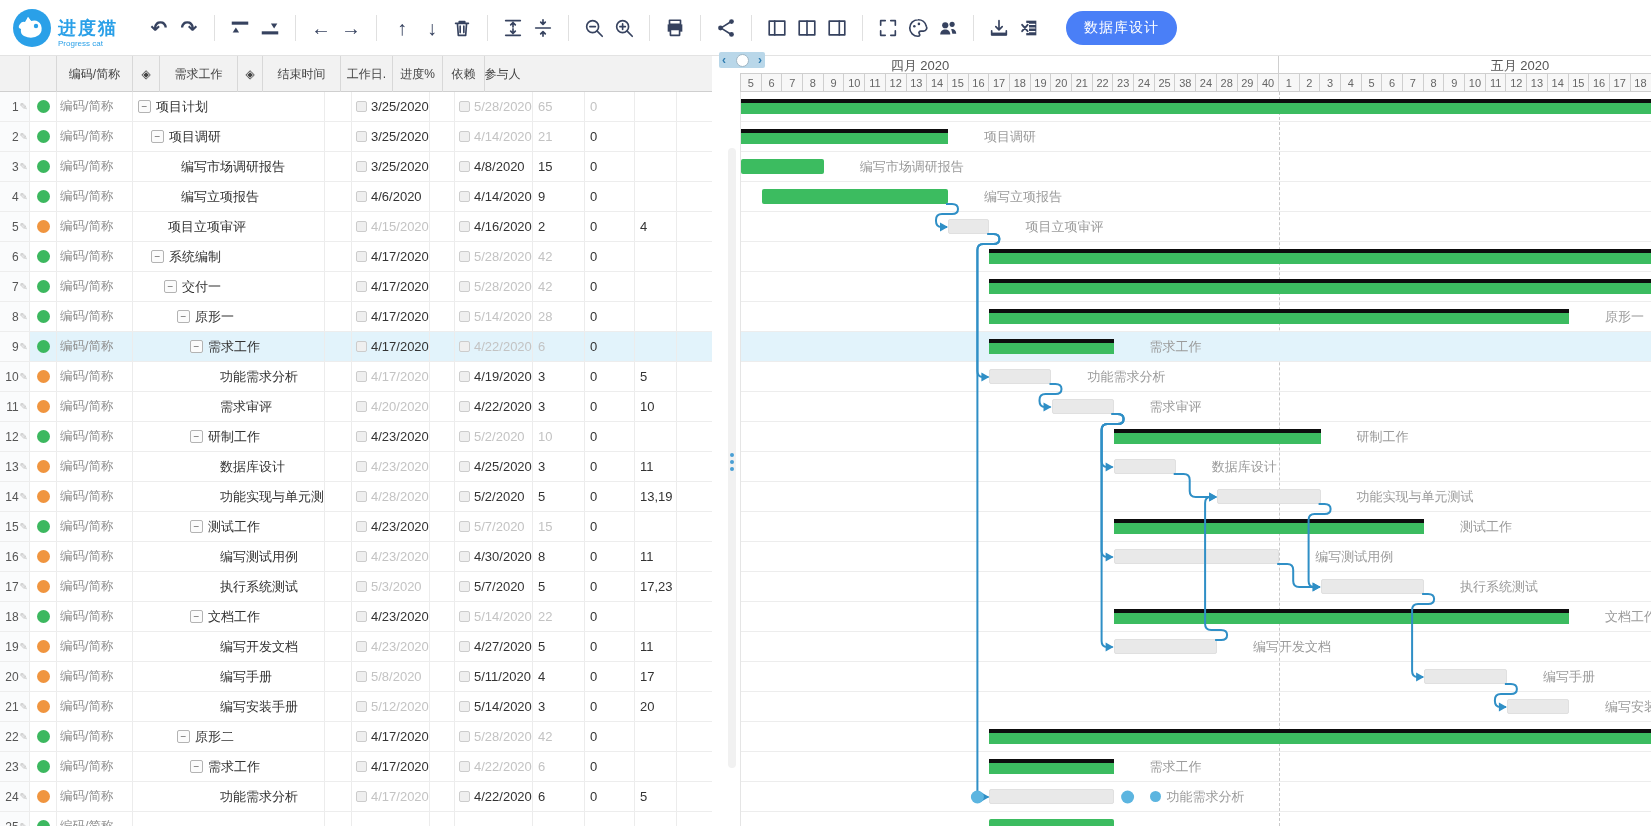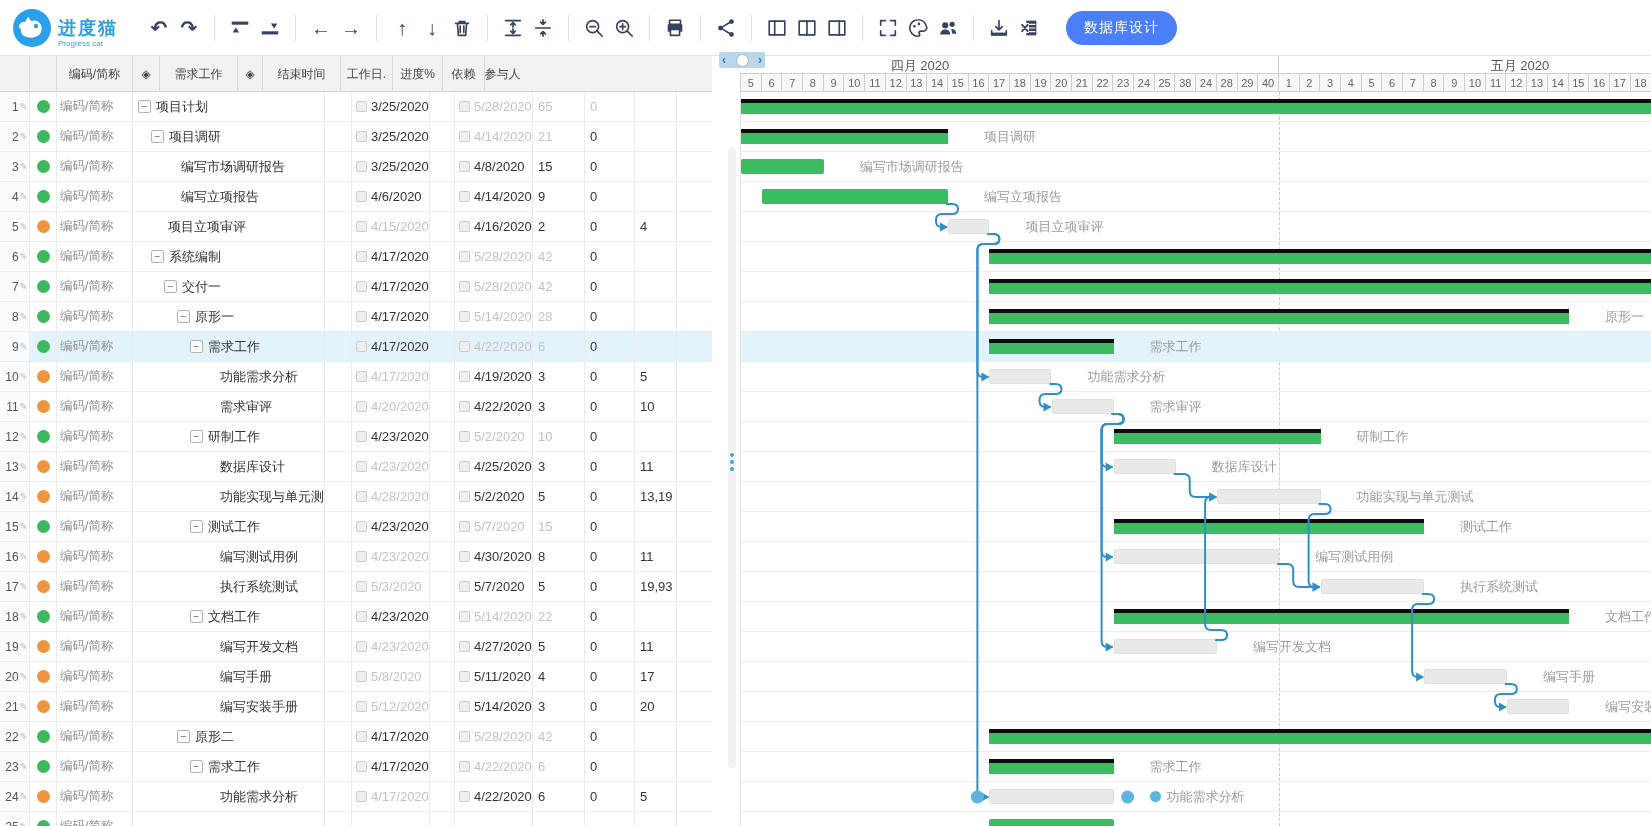--- a/index.html
+++ b/index.html
@@ -599,21 +599,21 @@
           <div class="td c-name namecell" style="padding-left:70px">
             <span style="width:17px;flex:none"></span>
             <span>执行系统测试</span>
           </div>
           <div class="td c-dia diacell"></div>
           <div class="td c-start dim"><span class="cb"></span>5/3/2020</div>
           <div class="td c-dia2 diacell"></div>
           <div class="td c-end"><span class="cb"></span>5/7/2020</div>
           <div class="td c-days numval">5</div>
           <div class="td c-prog numval">0</div>
-          <div class="td c-dep numval">19,93</div>
+          <div class="td c-dep numval">17,23</div>
           <div class="td c-part"></div>
         </div>
         <div class="trow">
           <div class="td c-num rownum">18<span class="pencil">✎</span></div>
           <div class="td c-dot dotcell">
             <span class="sdot" style="background:#3cb85f"></span>
           </div>
           <div class="td c-code codecell">编码/简称</div>
           <div class="td c-name namecell" style="padding-left:57px">
             <span class="toggle">−</span>

